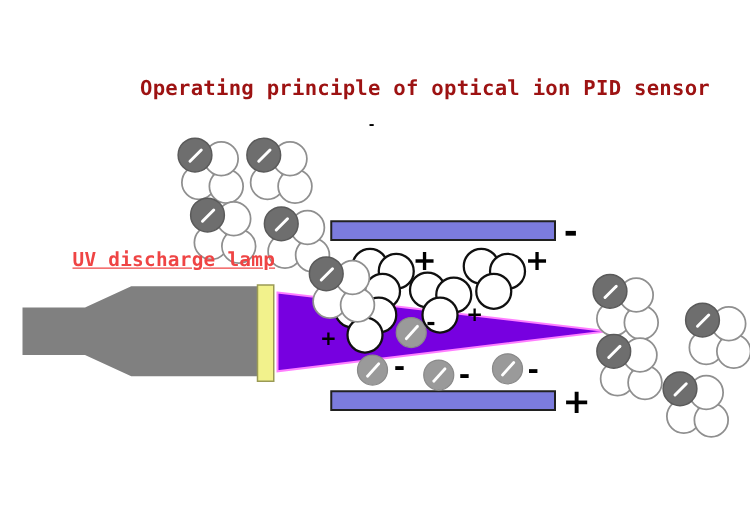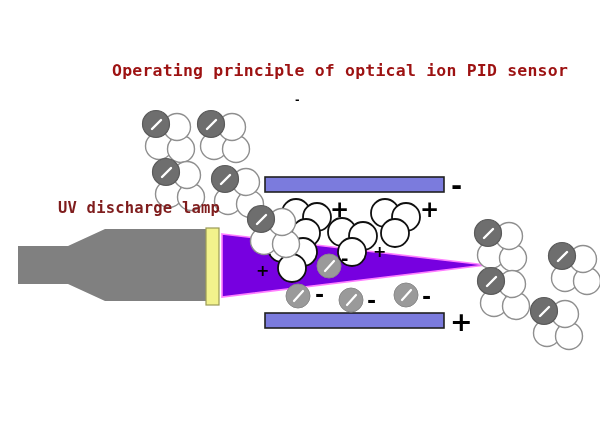--- a/index.html
+++ b/index.html
@@ -38,22 +38,23 @@
     font-size: 16.5px;
     letter-spacing: 0.2px;
     color: #9d1212;
     font-weight: 700;
   }
   #lamp-label-text {
     left: 58px;
     top: 199px;
     font-size: 15.5px;
     letter-spacing: 0.2px;
-    color: #7f1d1d;
+    color: #ef4444;
     font-weight: 700;
+    text-decoration: underline;
   }
   .sign {
     position: absolute;
     font-family: "DejaVu Sans", "Liberation Sans", sans-serif;
     font-weight: 700;
     color: #000000;
     line-height: 1;
     white-space: pre;
   }
 </style>

